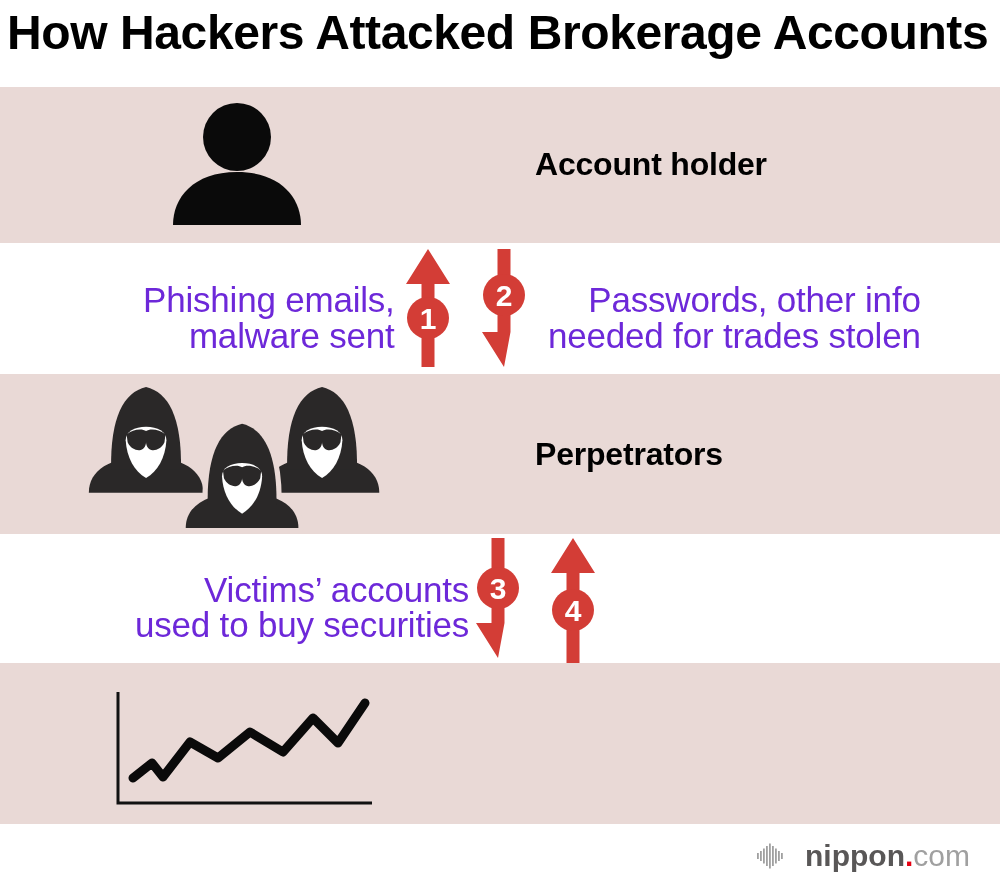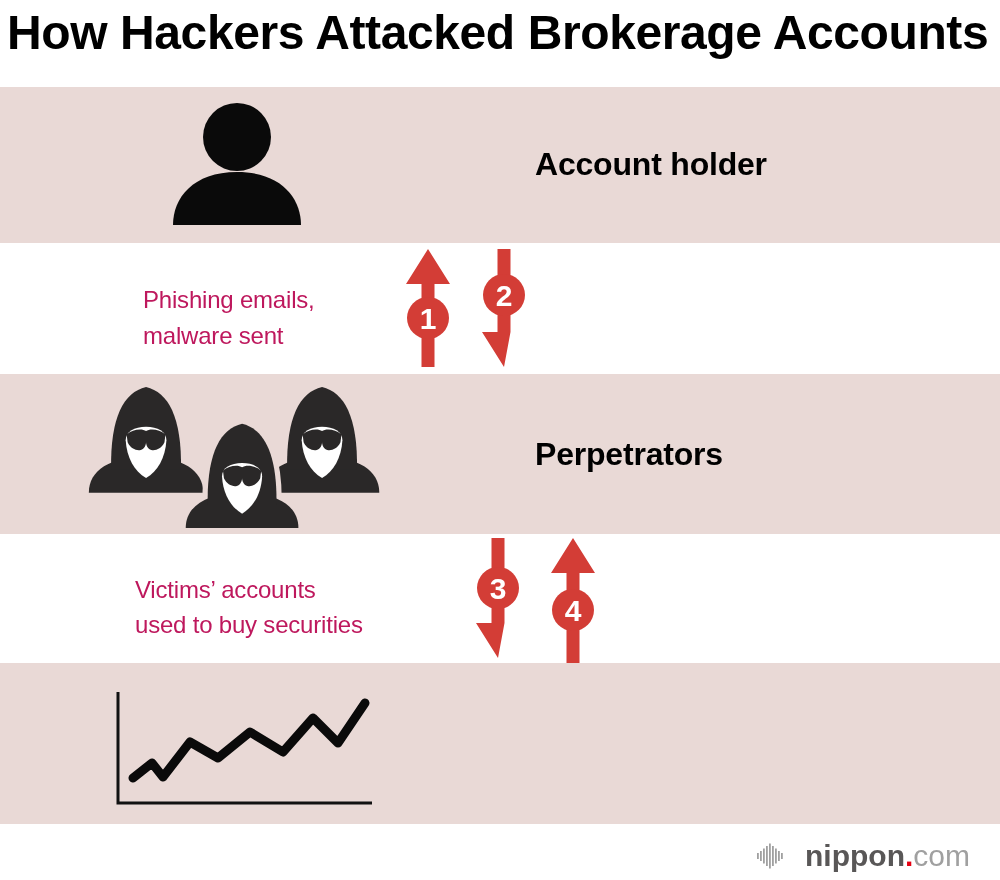--- a/index.html
+++ b/index.html
@@ -17,22 +17,22 @@
   .band-3{top:663px;height:161px;}
   .band-label{
     position:absolute;left:500px;font-size:32px;font-weight:700;color:#000;
     line-height:1;letter-spacing:-0.2px;white-space:nowrap;margin-left:35px;
   }
   .label-1{top:148px;}
   .label-2{top:438px;text-align:center;}
   .label-3{top:726px;}
   .icon-box{position:absolute;}
   .flow-text{
-    position:absolute;font-size:24px;line-height:36px;color:#be185d;
-    white-space:pre-line;letter-spacing:-0.2px;
+    position:absolute;font-size:35px;line-height:36px;color:#6d28d9;
+    white-space:pre-line;letter-spacing:-0.2px;text-align:right;
   }
   .flow-text.r2{line-height:35px;}
   .arrow-svg{position:absolute;overflow:visible;}
   .arrow-shape{fill:var(--arrow-red,#d33d36);}
   .badge-circle{fill:var(--arrow-red,#d33d36);}
   .badge-num{
     fill:#ffffff;font-family:"Liberation Sans", sans-serif;
     font-size:30px;font-weight:700;text-anchor:middle;
   }
   .black-fill{fill:var(--icon-black,#0a0a0a);}
@@ -79,20 +79,22 @@
     <circle class="badge-circle" cx="23" cy="69" r="21"></circle>
     <text class="badge-num" x="23" y="80">1</text>
   </svg>
 
   <svg class="arrow-svg" style="left:481px;top:249px;" width="46" height="118" viewBox="0 0 46 118">
     <path class="arrow-shape" d="M23,118 L1,83 L16.5,83 L16.5,0 L29.5,0 L29.5,83 Z"></path>
     <circle class="badge-circle" cx="23" cy="46" r="21"></circle>
     <text class="badge-num" x="23" y="57">2</text>
   </svg>
 
+  <div class="flow-text" style="left:548px;top:282px;">Passwords, other info
+needed for trades stolen</div>
 
   <div class="band band-2"></div>
   <svg class="icon-box" style="left:85px;top:384px;" width="320" height="150" viewBox="0 0 320 150">
 
     <g transform="translate(-2,0) scale(0.97)">
       <path class="dark" d="M6,112 C6,89 28,75 65,75 C102,75 124,89 124,112 Z"></path>
       <path class="dark" d="M65,3 C88,8.5 102,34 101,88 L29,88 C28,34 42,8.5 65,3 Z"></path>
       <path class="white-face" d="M65,97 C53,90 45,76 44,58 C44,49 53,44 65,44 C77,44 86,49 86,58 C85,76 77,90 65,97 Z"></path>
       <path class="dark" d="M45,52 C51,46.5 61,45.5 65,48.5 C69,45.5 79,46.5 85,52 L84,60 C81,66.5 75,69 70.5,68 C66.5,67 65,62.5 65,60 C65,62.5 63.5,67 59.5,68 C55,69 49,66.5 46,60 Z"></path>
     </g>

